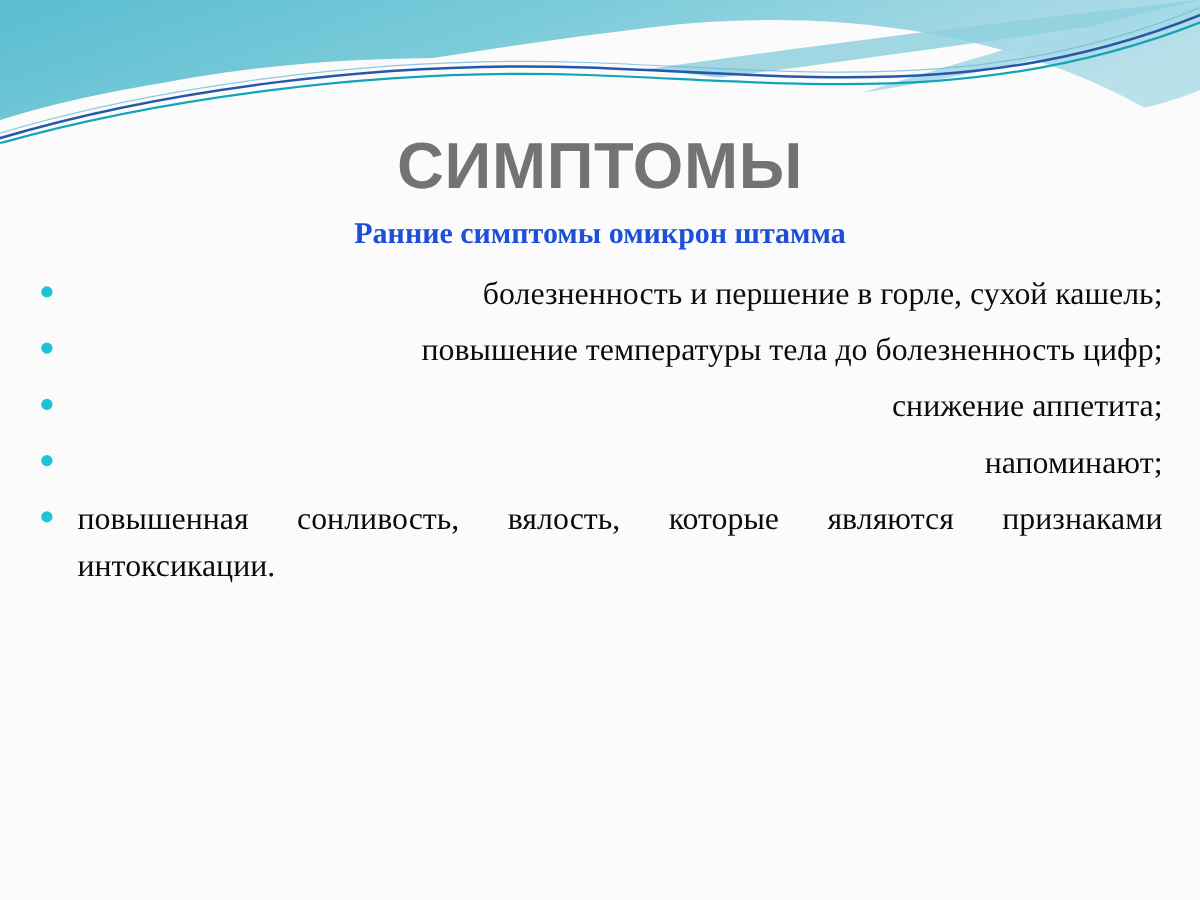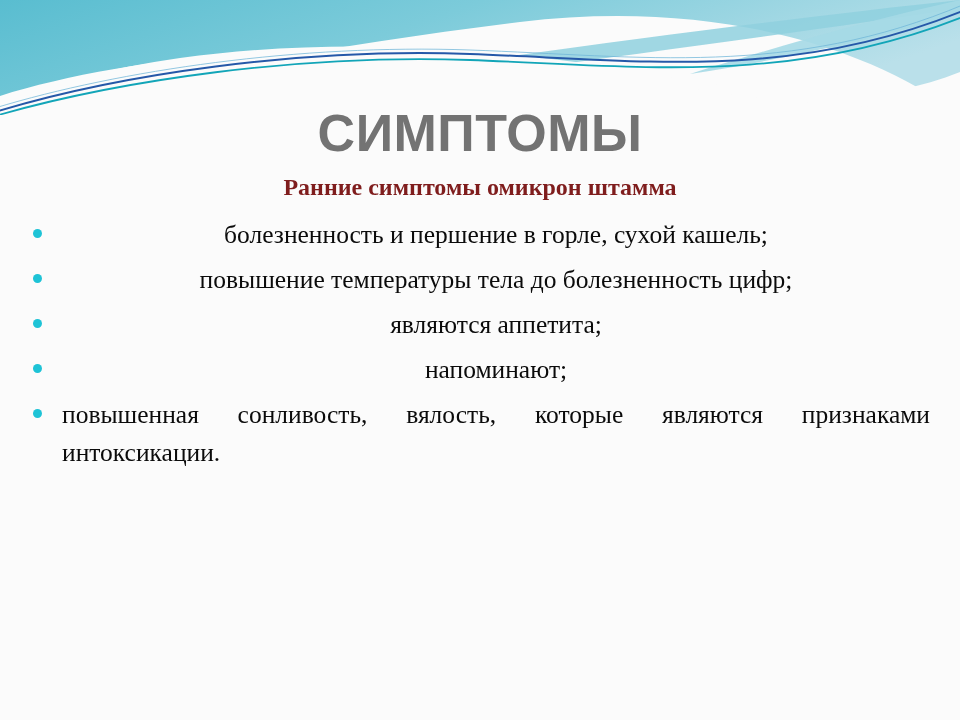--- a/index.html
+++ b/index.html
@@ -57,21 +57,21 @@
   #slide-subtitle {
     position: absolute;
     top: 172px;
     left: 0;
     width: 960px;
     text-align: center;
     font-family: "Liberation Serif", serif;
     font-weight: bold;
     font-size: 24px;
     line-height: 30px;
-    color: #7f1d1d;
+    color: #1d4ed8;
   }
 
   
   #symptom-list {
     position: absolute;
     top: 216px;
     left: 30px;
     width: 900px;
     list-style: none;
     margin: 0;
@@ -98,21 +98,21 @@
     line-height: 38px;
     color: #0b0b0b;
   }
   .justified .bullet-text {
     text-align: justify;
     text-align-last: left;
     -webkit-hyphens: none;
     hyphens: none;
   }
   .single .bullet-text {
-    text-align: center;
+    text-align: right;
     white-space: nowrap;
   }
   .single {
     margin-bottom: 7px;
   }
   #bullet-row-0 { margin-bottom: 2px; }
   #bullet-row-0 .bullet-text { line-height: 38.5px; }
   #bullet-row-6 .bullet-text { line-height: 38px; }
 </style>
 </head>
@@ -172,21 +172,21 @@
     </li>
 
     <li class="bullet-row single" id="bullet-row-2">
       <span class="bullet-marker"></span>
       <span class="bullet-text">повышение температуры тела до болезненность цифр;</span>
     </li>
 
 
     <li class="bullet-row single" id="bullet-row-4">
       <span class="bullet-marker"></span>
-      <span class="bullet-text">являются аппетита;</span>
+      <span class="bullet-text">снижение аппетита;</span>
     </li>
 
     <li class="bullet-row single" id="bullet-row-5">
       <span class="bullet-marker"></span>
       <span class="bullet-text">напоминают;</span>
     </li>
 
     <li class="bullet-row justified" id="bullet-row-6">
       <span class="bullet-marker"></span>
       <span class="bullet-text">повышенная сонливость, вялость, которые являются признаками интоксикации.</span>

